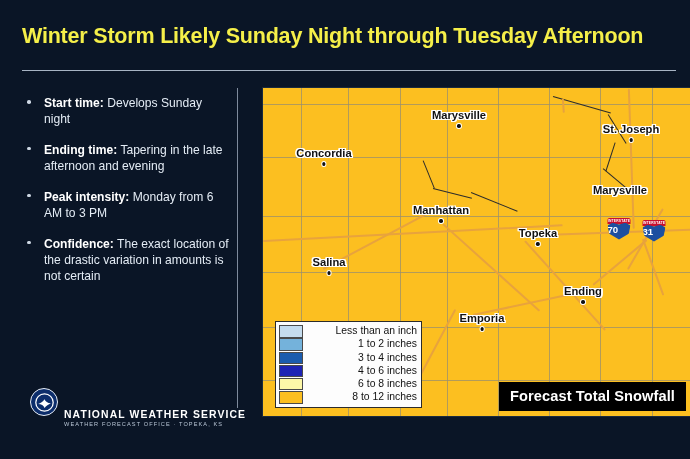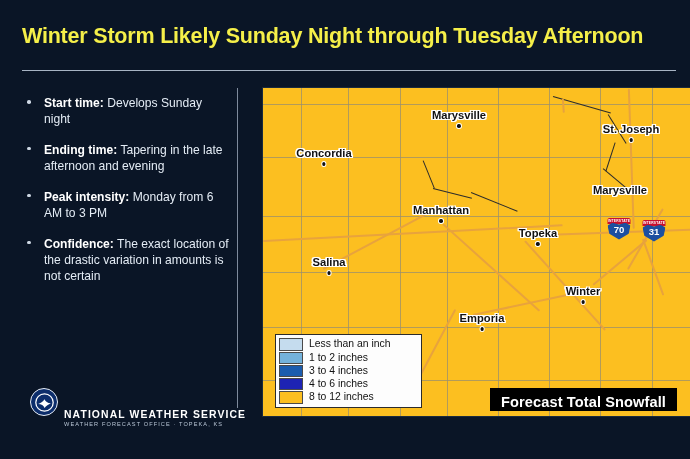--- a/index.html
+++ b/index.html
@@ -70,35 +70,35 @@
 
   
   .shield{position:absolute;width:25px;height:22px;transform:translate(-50%,-50%);}
   .shield-top{position:absolute;top:0;left:1px;width:23px;height:6px;
               background:#c8102e;border-radius:2px 2px 0 0;
               color:#fff;font-size:3.3px;font-weight:bold;text-align:center;
               line-height:6px;letter-spacing:.2px;}
   .shield-body{position:absolute;top:4.5px;left:1px;width:23px;height:17px;
                background:#1d4fa0;
                clip-path:polygon(50% 100%,8% 66%,0% 18%,22% 2%,50% 12%,78% 2%,100% 18%,92% 66%);
-               color:#fff;font-size:9.6px;font-weight:bold;text-align:center;
+               color:#fff;font-size:9.6px;font-weight:bold;text-align:left;
                line-height:13px;}
 
   
   .legend{position:absolute;left:12px;bottom:8px;width:138px;
           background:#fdfdfd;border:1.5px solid #2b2b2b;
           padding:3px 4px 3px 3px;}
-  .legend-row{display:flex;align-items:center;height:13.2px;}
+  .legend-row{display:flex;align-items:center;height:13.2px;justify-content:space-between;}
   .sw{width:22px;height:10.5px;flex:0 0 auto;margin-right:6px;
       border:.7px solid #4a4a4a;}
   .lg-txt{font-size:10.4px;color:#111;line-height:1;white-space:nowrap;}
 
   
-  .fbanner{position:absolute;right:13px;bottom:5px;background:#000;
-           padding:5px 11px 0;}
+  .fbanner{position:absolute;right:4px;bottom:5px;background:#000;
+           padding:5px 11px 6px;}
   .fbanner span{color:#fff;font-size:14.6px;font-weight:bold;
                 letter-spacing:.1px;white-space:nowrap;}
 </style>
 </head>
 <body style="background: rgb(10, 21, 38);">
 
 <div class="slide" style="background: rgb(10, 21, 38);">
 
   <div class="title" style="color: rgb(245, 239, 73);">Winter Storm Likely Sunday Night through Tuesday Afternoon</div>
   <div class="title-rule"></div>
@@ -224,21 +224,21 @@
       </div>
       <div class="city" style="left:275px;top:140px;">
         <div class="city-name">Topeka</div>
         <div class="city-dot"></div>
       </div>
       <div class="city" style="left:66px;top:169px;">
         <div class="city-name">Salina</div>
         <div class="city-dot"></div>
       </div>
       <div class="city" style="left:320px;top:198px;">
-        <div class="city-name">Winter</div>
+        <div class="city-name">Ending</div>
         <div class="city-dot"></div>
       </div>
       <div class="city" style="left:219px;top:225px;">
         <div class="city-name">Emporia</div>
         <div class="city-dot"></div>
       </div>
 
       <div class="shield" style="left:356px;top:141px;">
         <div class="shield-top">INTERSTATE</div>
         <div class="shield-body">70</div>
@@ -259,20 +259,24 @@
         </div>
         <div class="legend-row">
           <div class="sw" style="background:#1b5cae"></div>
           <div class="lg-txt">3 to 4 inches</div>
         </div>
         <div class="legend-row">
           <div class="sw" style="background:#1d23b4"></div>
           <div class="lg-txt">4 to 6 inches</div>
         </div>
         <div class="legend-row">
+          <div class="sw" style="background:#fdf8a8"></div>
+          <div class="lg-txt">6 to 8 inches</div>
+        </div>
+        <div class="legend-row">
           <div class="sw" style="background:#fcbf20"></div>
           <div class="lg-txt">8 to 12 inches</div>
         </div>
       </div>
 
       <div class="fbanner">
         <span>Forecast Total Snowfall</span>
       </div>
 
     </div>

